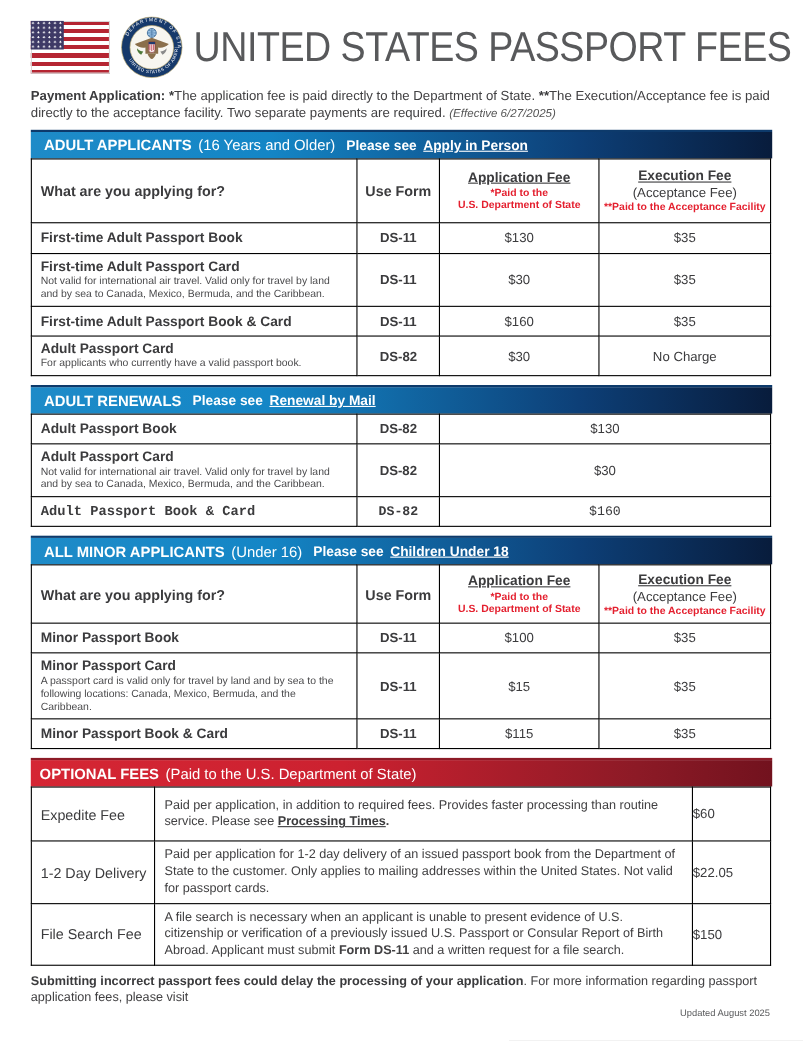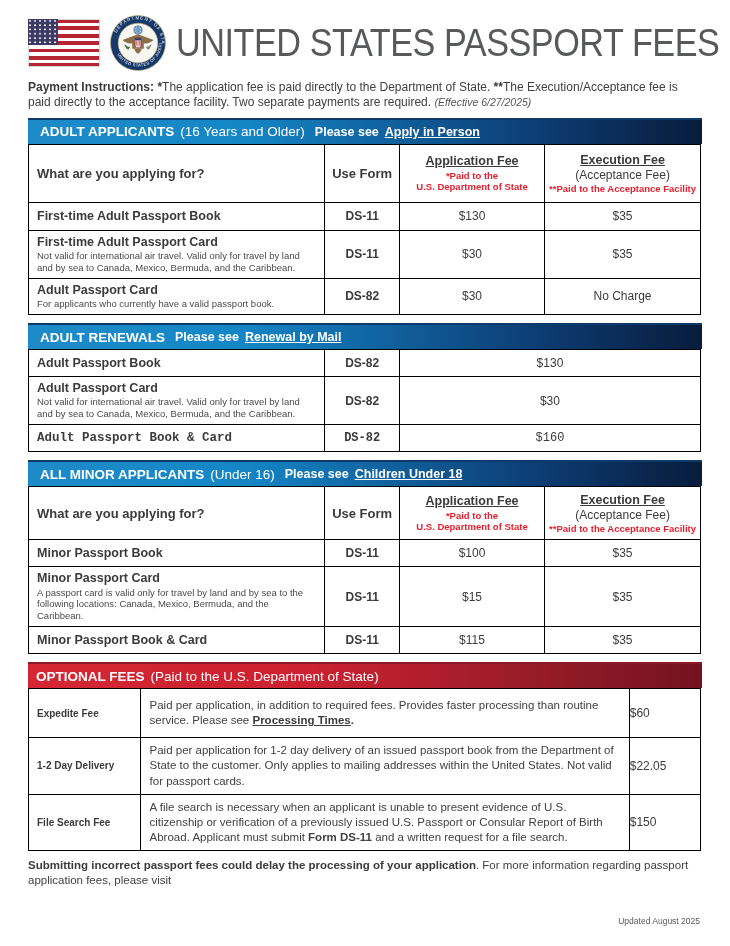--- a/index.html
+++ b/index.html
@@ -51,21 +51,21 @@
   .form-head { font-size:13px; font-weight:700; color:#3b3b3d; }
   .fee-head { font-size:12.5px; font-weight:700; color:#3b3b3d; line-height:1.2;text-decoration:underline; }
   .fee-sub { font-size:12px; font-weight:400; color:#3b3b3d; }
   .fee-note { font-size:9.5px; font-weight:700; color:#e4202f; line-height:1.18; margin-top:1px; }
   .rt { text-align:left; padding:4px 8px; }
   .rt .t { font-size:12.5px; font-weight:700; color:#3b3b3d; line-height:1.15; }
   .rt .sub { font-size:9.5px; font-weight:400; color:#4a4a4c; line-height:1.25; margin-top:1px; }
   .ctr { text-align:center; font-size:12px; color:#3b3b3d; }
   .formv { font-weight:700; }
   
-  .opt-name { text-align:left; padding-left:8px; font-size:10px; font-weight:700; color:#3b3b3d; }
+  .opt-name { text-align:left; padding-left:8px; font-size:13px; font-weight:400; color:#3b3b3d; }
   .opt-desc { text-align:left; padding:5px 9px; font-size:11.5px; line-height:1.32; color:#414042; }
   .opt-desc .plink { font-weight:700; text-decoration:underline; cursor:pointer; color:#3b3b3d; }
   .opt-desc .pbold { font-weight:700; }
   .opt-amt { text-align:left; font-size:12px; color:#3b3b3d; }
   
   .foot { margin:7px 28px 0 28px; font-size:11.5px; line-height:1.3; color:#414042; }
   .foot b { color:#3b3b3d; }
   .updated { position:absolute; right:30px; bottom:20px; font-size:8.5px; color:#58595b; }
 </style>
 </head>
@@ -98,21 +98,21 @@
       <path d="M27 25 h6 v2.2 h-6 Z" fill="#1f3a6e"></path>
       <path d="M28.2 27.2 v5.5 M30 27.2 v6.5 M31.8 27.2 v5.5" stroke="#b52532" stroke-width="0.8"></path>
       <path d="M16 31 c2 2 4 3 6 3 l-2 3 c-2 -1 -4 -3 -4 -6 Z" fill="#4e7a3a"></path>
       <path d="M44 31 c-2 2 -4 3 -6 3 l2 3 c2 -1 4 -3 4 -6 Z" fill="#8a8a8a"></path>
       <path d="M26 36 c1 3 3 5 4 5 c1 0 3 -2 4 -5 Z" fill="#8b6f4b"></path>
     </svg>
     <div class="title">UNITED STATES PASSPORT FEES</div>
   </div>
 
   <div class="instr">
-    <b>Payment Instructions:</b>
+    <b>Payment Application:</b>
     <b class="red">*</b><span>The application fee is paid directly to the Department of State. </span><b class="red">**</b><span>The Execution/Acceptance fee is paid directly to the acceptance facility. Two separate payments are required. </span><span class="fx">(Effective 6/27/2025)</span>
   </div>
 
   <div class="bar blue">
     <span class="bold">ADULT APPLICANTS</span>
     <span class="lite">(16 Years and Older)</span>
     <span class="see">Please see</span>
     <span class="lnk">Apply in Person</span>
   </div>
   <table>
@@ -146,20 +146,28 @@
     </tr>
     <tr style="height:46px;">
       <td class="rt">
         <div class="t">First-time Adult Passport Card</div>
         <div class="sub">Not valid for international air travel. Valid only for travel by land and by sea to Canada, Mexico, Bermuda, and the Caribbean.</div>
       </td>
       <td class="ctr formv">DS-11</td>
       <td class="ctr">$30</td>
       <td class="ctr">$35</td>
     </tr>
+    <tr style="height:27px;">
+      <td class="rt">
+            <div class="t">First-time Adult Passport Book &amp; Card</div>
+          </td>
+      <td class="ctr formv">DS-11</td>
+      <td class="ctr">$160</td>
+      <td class="ctr">$35</td>
+    </tr>
     <tr style="height:36px;">
       <td class="rt">
         <div class="t">Adult Passport Card</div>
         <div class="sub">For applicants who currently have a valid passport book.</div>
       </td>
       <td class="ctr formv">DS-82</td>
       <td class="ctr">$30</td>
       <td class="ctr">No Charge</td>
     </tr>
   </tbody>

